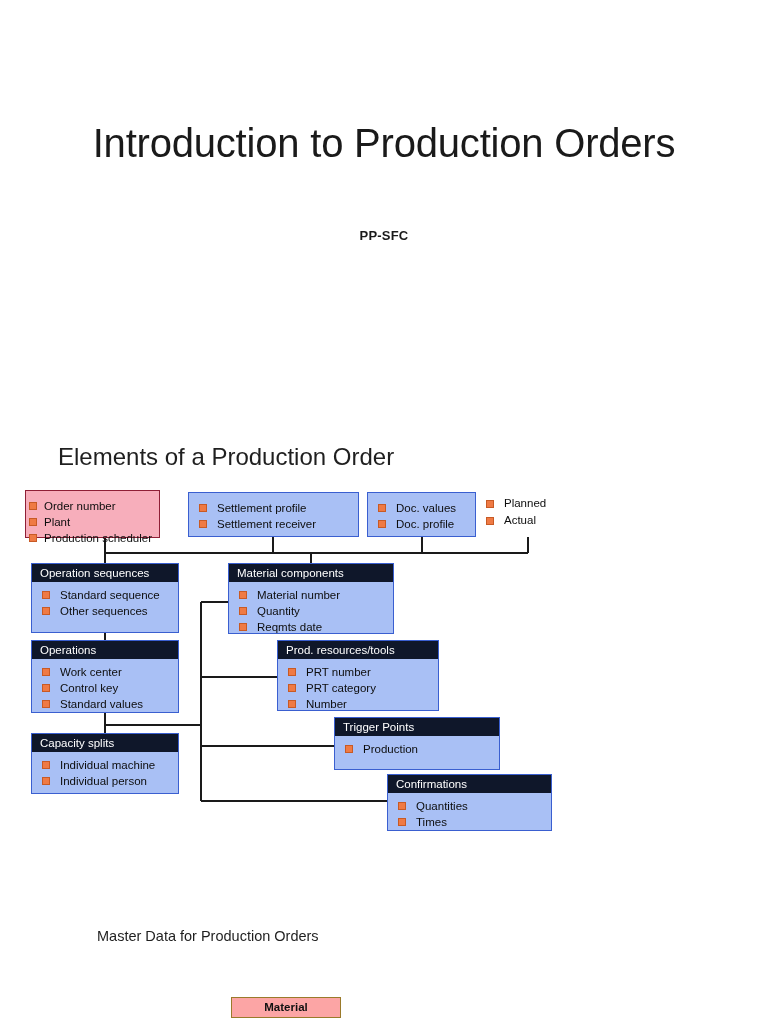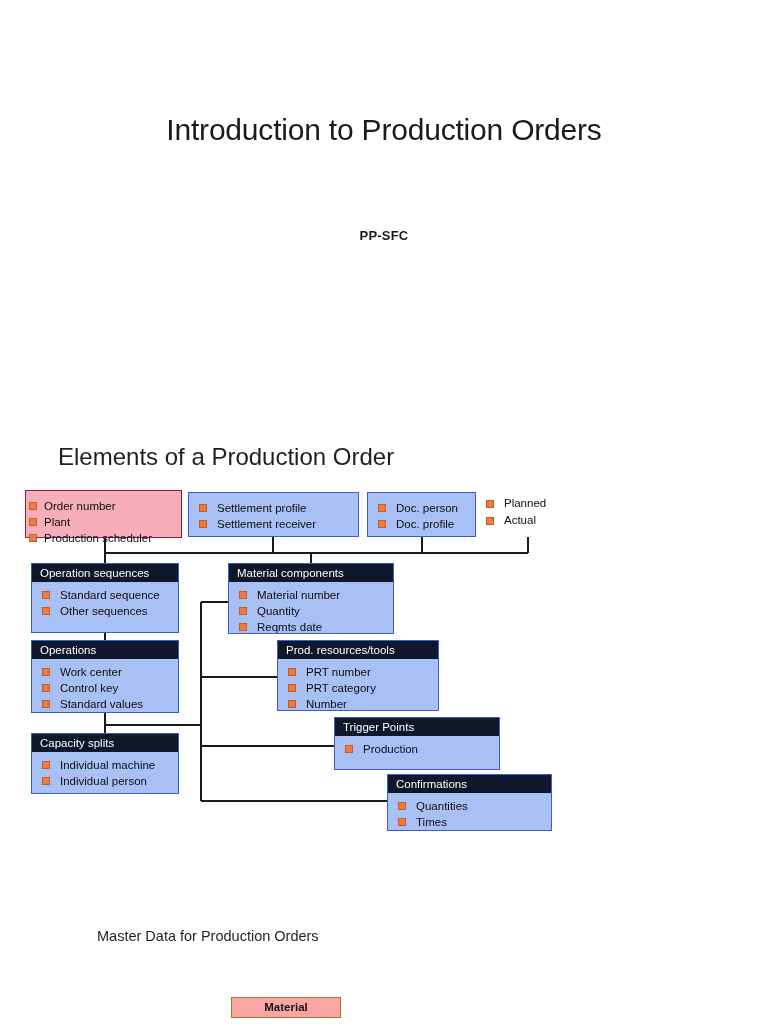--- a/index.html
+++ b/index.html
@@ -14,24 +14,24 @@
     position: relative;
     overflow: hidden;
     font-family: "Liberation Sans", sans-serif;
     color: #000000;
   }
 
   
   #slide-title {
     position: absolute;
     left: 64px;
-    top: 104px;
+    top: 117px;
     width: 640px;
     text-align: center;
-    font-size: 30px;
+    font-size: 40px;
     line-height: 52px;
     font-weight: 400;
     color: #1a1a1a;
     letter-spacing: -0.2px;
   }
   #slide-subtitle {
     position: absolute;
     left: 64px;
     top: 228px;
     width: 640px;
@@ -140,21 +140,21 @@
     padding-left: 20px;
     line-height: 17px;
     font-size: 11.5px;
   }
   #legend-group .node-item .bullet {
     left: 2px;
     top: 5px;
   }
 
   
-  #node-order        { left: 25px;  top: 490px; width: 157px; height: 48px; }
+  #node-order        { left: 25px;  top: 490px; width: 135px; height: 48px; }
   #node-settlement   { left: 188px; top: 492px; width: 171px; height: 45px; }
   #node-doc          { left: 367px; top: 492px; width: 109px; height: 45px; }
 
   #node-operation-sequences { left: 31px;  top: 563px; width: 148px; height: 70px; }
   #node-operations          { left: 31px;  top: 640px; width: 148px; height: 73px; }
   #node-capacity-splits     { left: 31px;  top: 733px; width: 148px; height: 61px; }
 
   #node-material-components { left: 228px; top: 563px; width: 166px; height: 71px; }
   #node-prt                 { left: 277px; top: 640px; width: 162px; height: 71px; }
   #node-trigger-points      { left: 334px; top: 717px; width: 166px; height: 53px; }
@@ -235,21 +235,21 @@
 
   <div class="node plain" id="node-settlement">
     <div class="node-body">
       <span class="node-item"><span class="bullet"></span><span>Settlement profile</span></span>
       <span class="node-item"><span class="bullet"></span><span>Settlement receiver</span></span>
     </div>
   </div>
 
   <div class="node plain" id="node-doc">
     <div class="node-body">
-      <span class="node-item"><span class="bullet"></span><span>Doc. person</span></span>
+      <span class="node-item"><span class="bullet"></span><span>Doc. values</span></span>
       <span class="node-item"><span class="bullet"></span><span>Doc. profile</span></span>
     </div>
   </div>
 
   <div id="legend-group">
     <span class="node-item"><span class="bullet"></span><span>Planned</span></span>
     <span class="node-item"><span class="bullet"></span><span>Actual</span></span>
   </div>
 
   <div class="node" id="node-operation-sequences">

